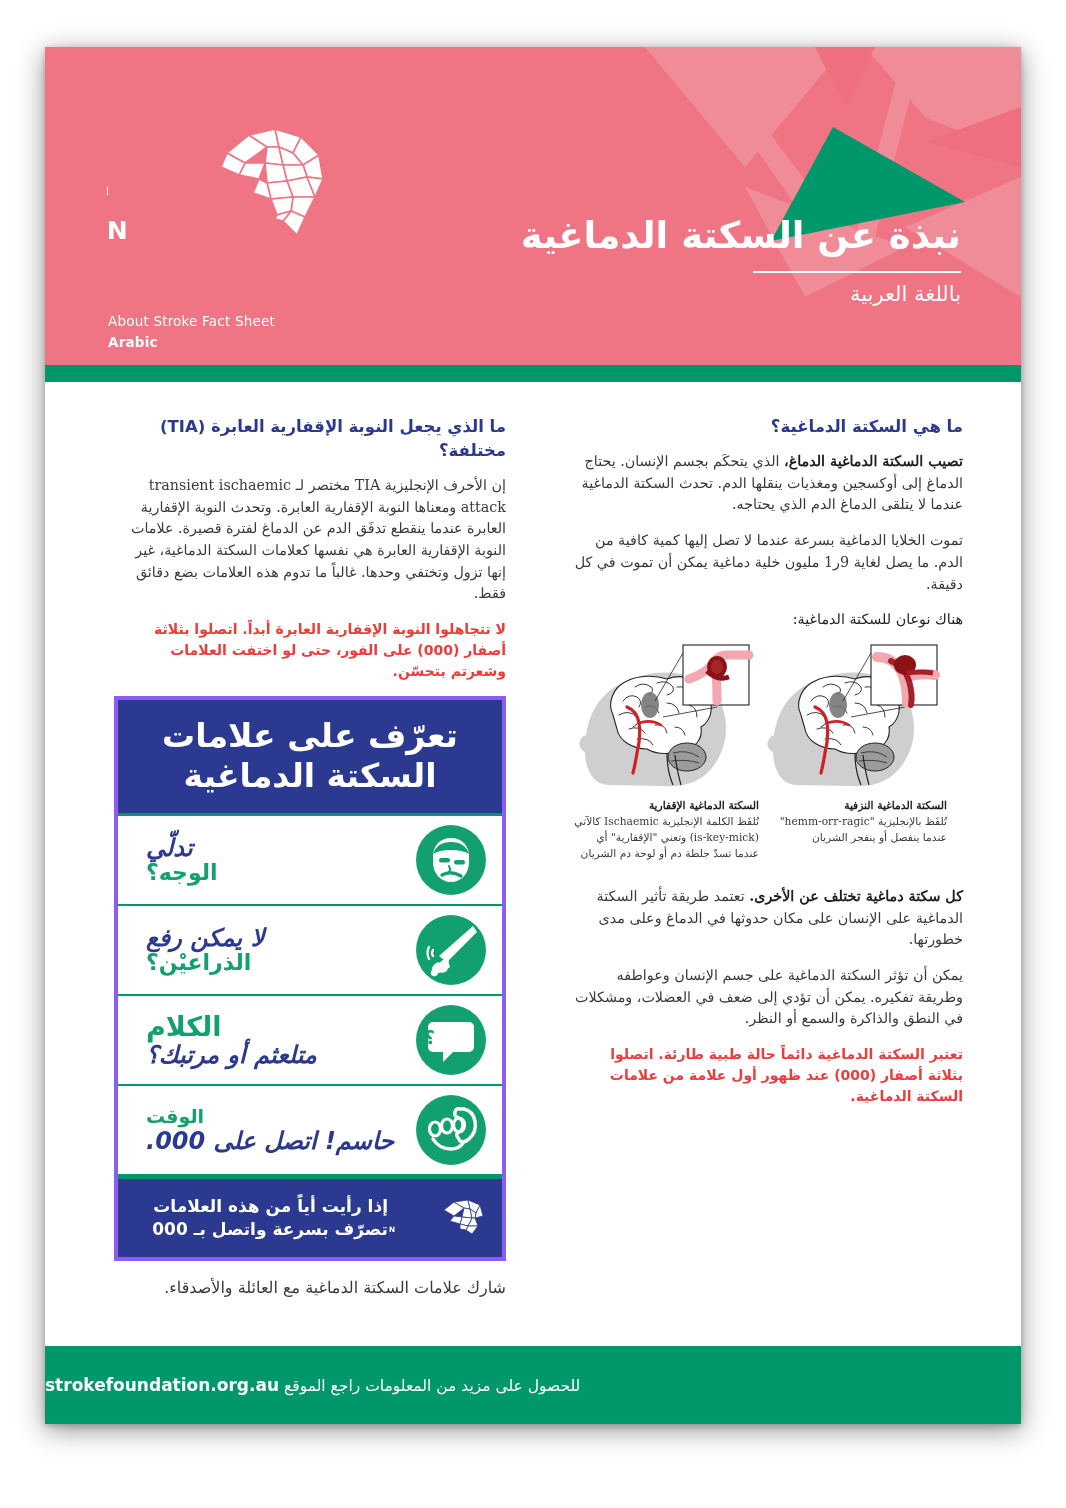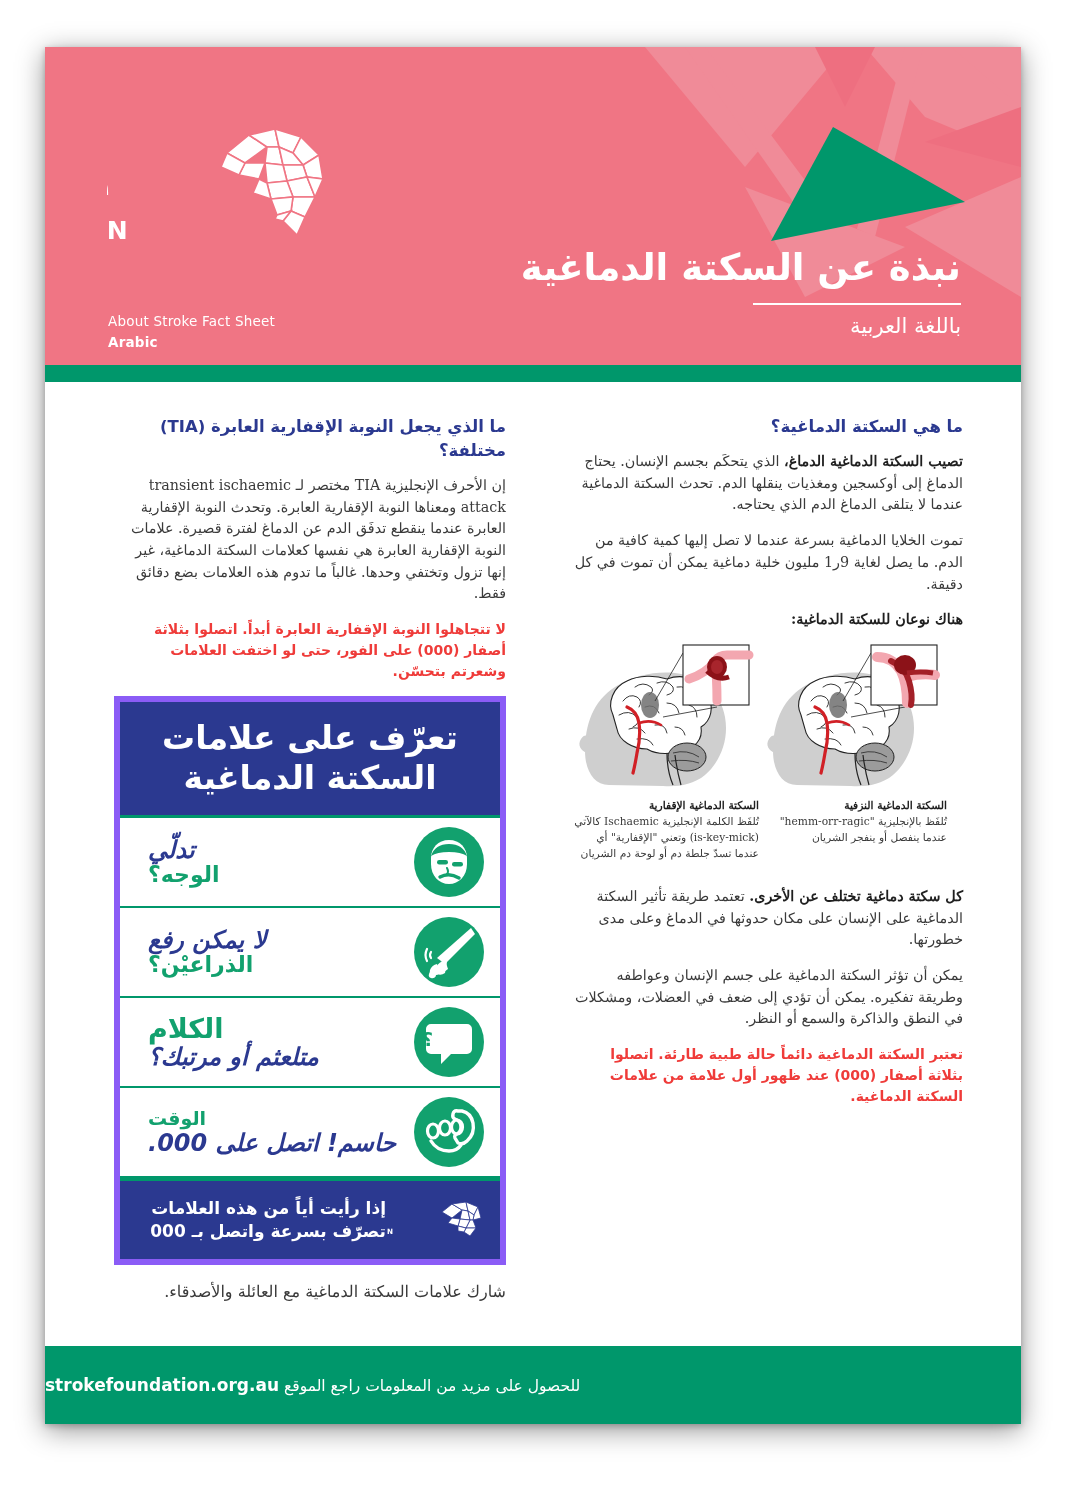--- a/index.html
+++ b/index.html
@@ -67,21 +67,20 @@
     top: 168px;
     text-align: right;
     direction: rtl;
   }
   .header-title {
     color: #ffffff;
     font-size: 37px;
     font-weight: bold;
     line-height: 1.15;
     white-space: nowrap;
-    margin-top: 32px;
   }
   .header-rule {
     height: 2px;
     background: #ffffff;
     width: 208px;
     margin: 13px 0 0 auto;
   }
   .header-lang {
     color: #ffffff;
     font-size: 21px;
@@ -132,21 +131,21 @@
     font-size: 14px;
     font-weight: bold;
     line-height: 1.5;
     margin: 0 0 14px 0;
     text-align: right;
   }
   p.lead-bold {
     color: #1f1f1f;
     font-family: "DejaVu Serif", "Liberation Serif", serif;
     font-size: 14.3px;
-    font-weight: bold;
+    font-weight: normal;
     line-height: 1.5;
     margin: 0 0 12px 0;
     text-align: right;
   }
 
   
   .brain-row {
     display: flex;
     flex-direction: row-reverse;
     justify-content: flex-start;
@@ -161,21 +160,21 @@
     color: #3a3a3a;
     text-align: right;
     margin-top: 7px;
   }
   .brain-caption .ttl { font-weight: bold; color:#1f1f1f; display:block; }
 
   
   #fast-box {
     margin-top: 12px;
     width: 392px;
-    border: 6px solid #8b5cf6;
+    border: 4px solid #8b5cf6;
     box-sizing: border-box;
     background: #ffffff;
   }
   #fast-head {
     background: #2b3990;
     color: #ffffff;
     text-align: center;
     font-size: 33px;
     font-weight: bold;
     line-height: 1.2;

